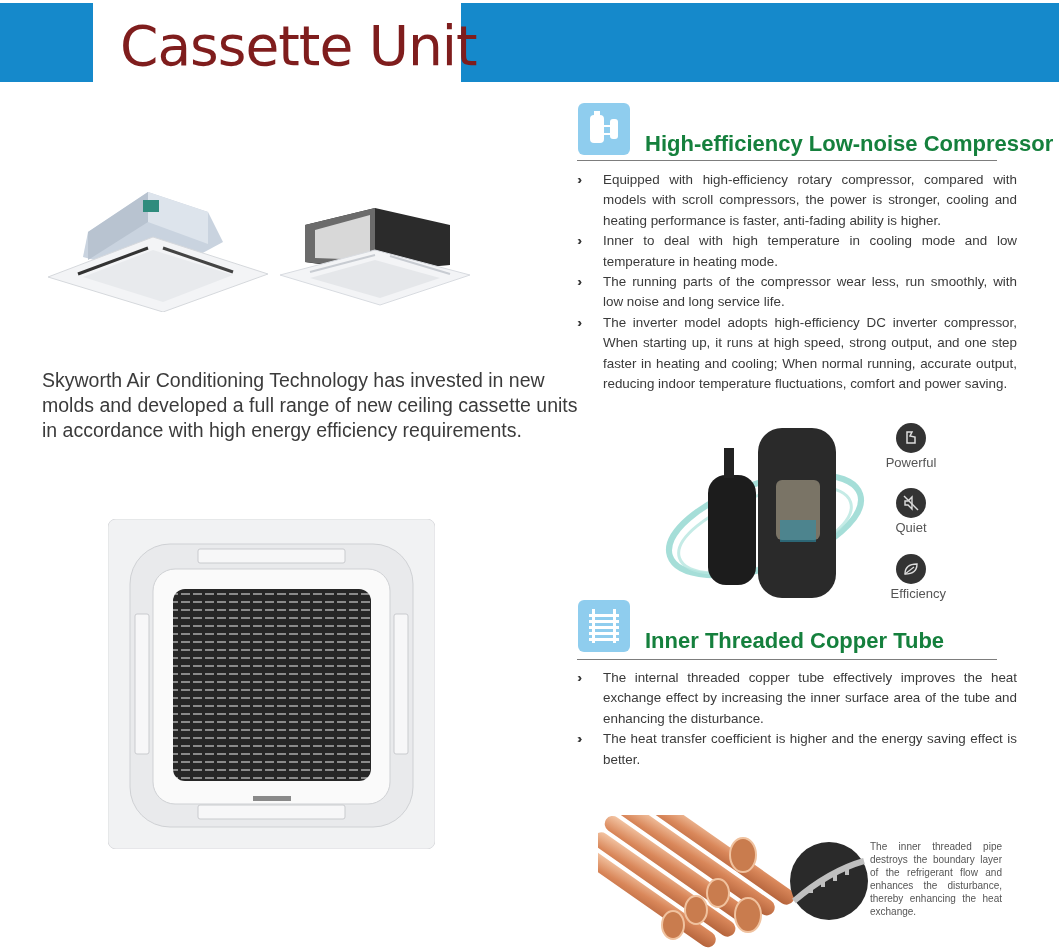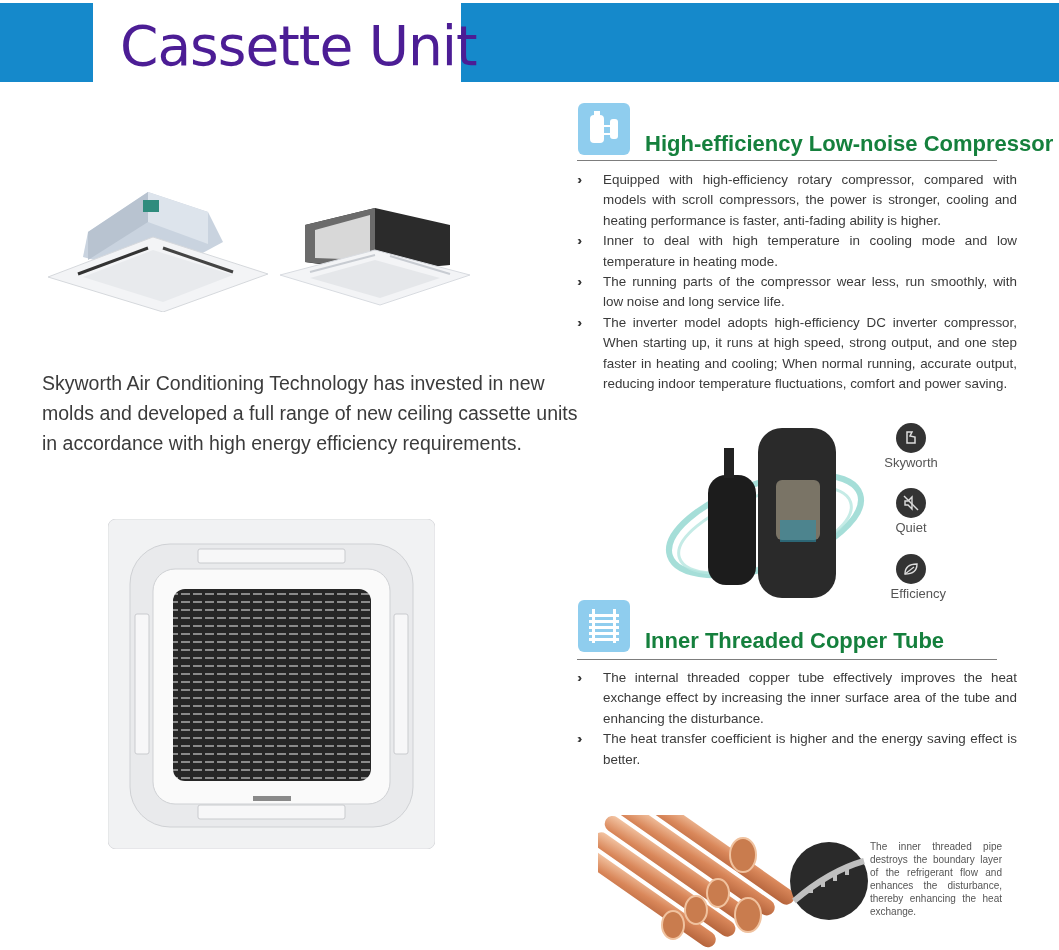--- a/index.html
+++ b/index.html
@@ -2,28 +2,28 @@
 <html><head>
   <meta charset="utf-8">
   <style>
     * { box-sizing: border-box; margin: 0; padding: 0; }
     html, body { width: 1059px; height: 950px; background: #ffffff; overflow: hidden; }
     body { position: relative; font-family: "Liberation Sans", "DejaVu Sans", sans-serif; color: #3a3a3a; }
 
     .band { position: absolute; background: #1589cb; }
     .band-left { left: 0; top: 3px; width: 93px; height: 79px; }
     .band-right { left: 461px; top: 3px; width: 598px; height: 79px; }
-    .page-title { position: absolute; left: 120px; top: 14px; font-size: 55px; color: #4c1d95; font-family: "DejaVu Sans", sans-serif; letter-spacing: -1px; font-weight: normal; }
+    .page-title { position: absolute; left: 120px; top: 14px; font-size: 55px; color: #7f1d1d; font-family: "DejaVu Sans", sans-serif; letter-spacing: -1px; font-weight: normal; }
 
     .product-photo { position: absolute; }
     .unit-a { left: 48px; top: 182px; width: 220px; height: 130px; }
     .unit-b { left: 280px; top: 200px; width: 190px; height: 110px; }
     .unit-big { left: 108px; top: 519px; width: 327px; height: 330px; }
 
-    .intro { position: absolute; left: 42px; top: 368px; width: 540px; font-size: 19.5px; line-height: 30px; color: #3b3b3b; }
+    .intro { position: absolute; left: 42px; top: 368px; width: 540px; font-size: 19.5px; line-height: 25px; color: #3b3b3b; }
 
     .section-icon { position: absolute; width: 52px; height: 52px; border-radius: 6px; background: #8fcdee; }
     .section-title { position: absolute; font-size: 22px; color: #15803d; }
     .rule { position: absolute; left: 577px; width: 420px; height: 1px; background: #7d7d7d; }
 
     .bullets { position: absolute; left: 577px; width: 440px; font-size: 13.4px; line-height: 20.4px; color: #3a3a3a; list-style: none; }
     .bullets li { position: relative; padding-left: 26px; text-align: justify; }
     .chev { position: absolute; left: 0; top: 0; font-weight: bold; color: #444; letter-spacing: -4px; font-size: 13px; }
     .chev .c1 { color: #b5b5b5; }
     .chev .c2 { color: #8a8a8a; }
@@ -122,21 +122,21 @@
   <rect x="126" y="60" width="44" height="60" rx="6" fill="#7a7466"></rect>
   <rect x="130" y="100" width="36" height="22" fill="#2f8fa8" opacity="0.6"></rect>
 </svg>
 
 <div class="feature" style="left:876px; top:423px;">
   <div class="badge">
     <svg width="18" height="18" viewBox="0 0 18 18">
         <path d="M5 3 L10 3 L8 7 L13 8 L13 14 L5 14 Z" fill="none" stroke="#ddd" stroke-width="1.5"></path>
       </svg>
   </div>
-  <div class="label">Skyworth</div>
+  <div class="label">Powerful</div>
 </div>
 <div class="feature" style="left:876px; top:488px;">
   <div class="badge">
     <svg width="18" height="18" viewBox="0 0 18 18">
         <path d="M3 7 L6 7 L10 3 L10 15 L6 11 L3 11 Z" fill="none" stroke="#ddd" stroke-width="1.4"></path>
         <line x1="2" y1="2" x2="16" y2="16" stroke="#ddd" stroke-width="1.4"></line>
       </svg>
   </div>
   <div class="label">Quiet</div>
 </div>

